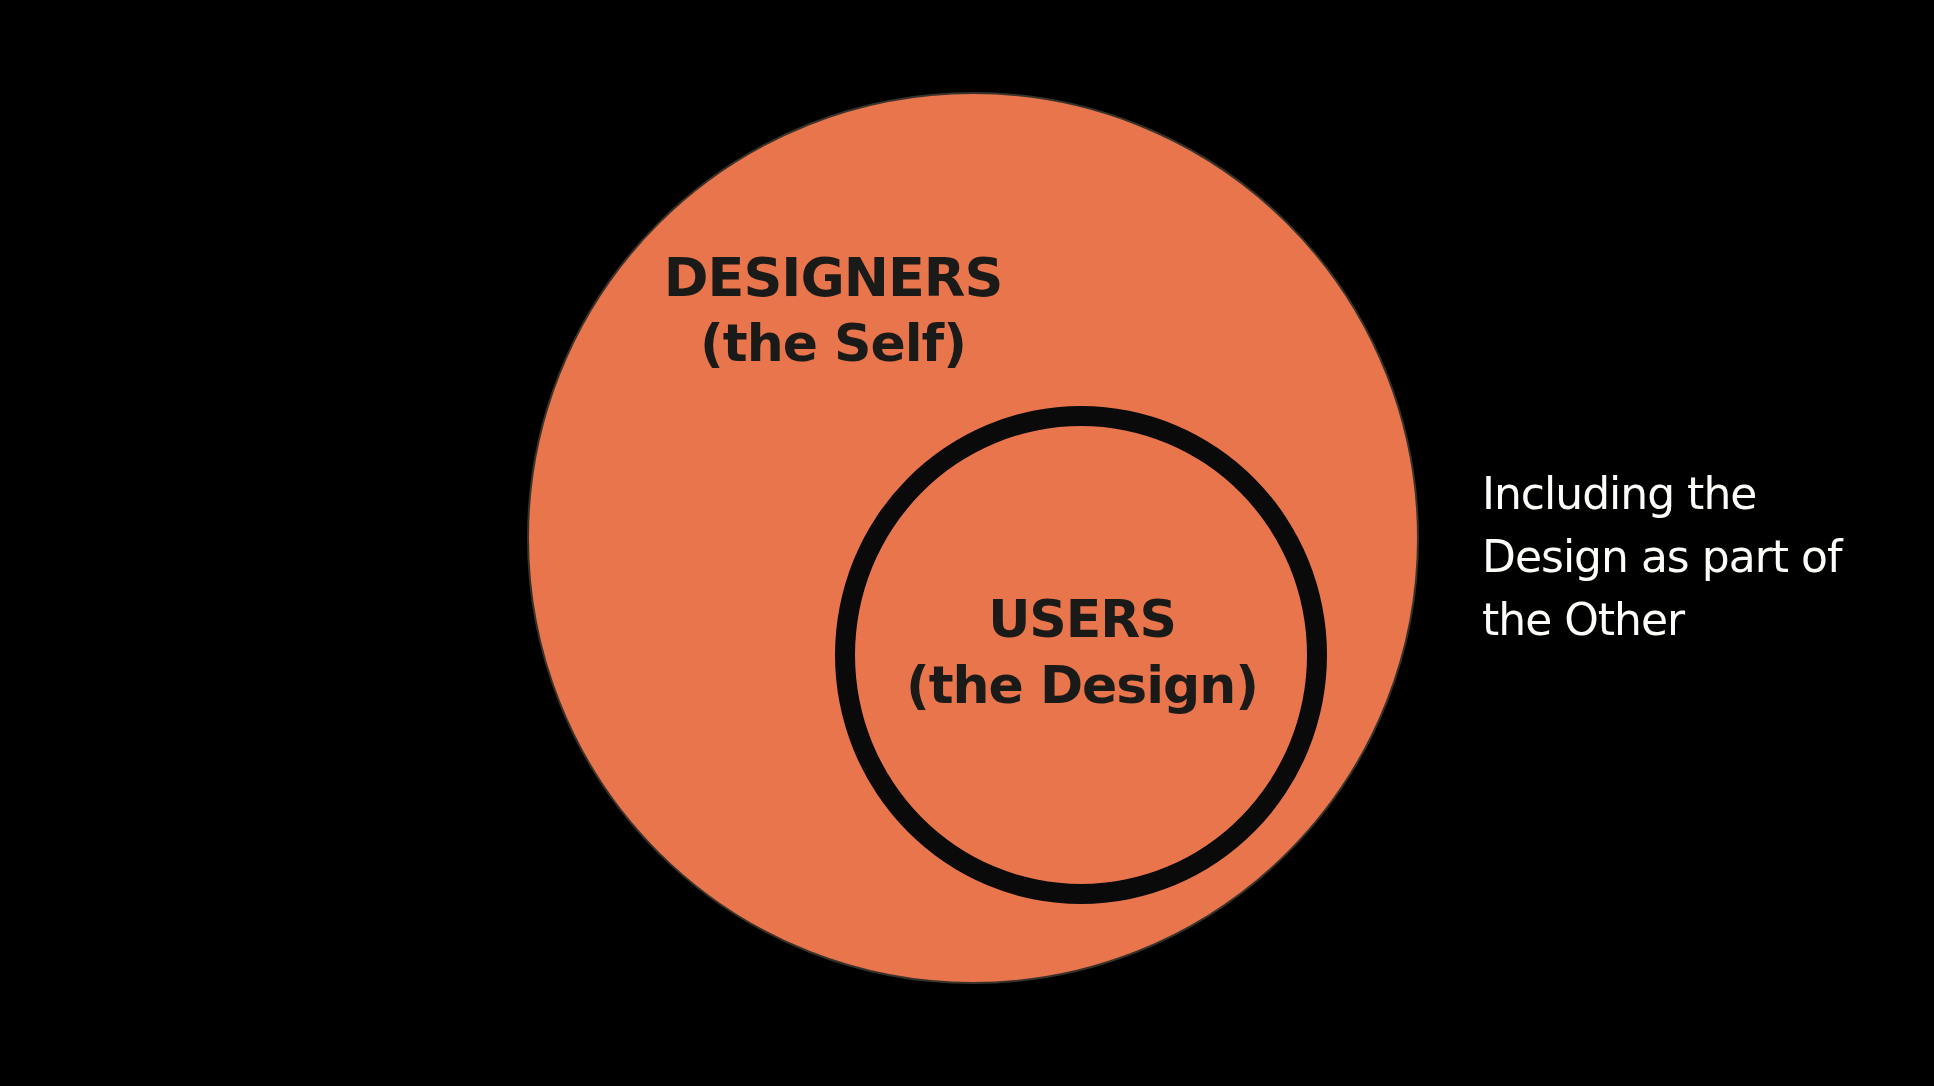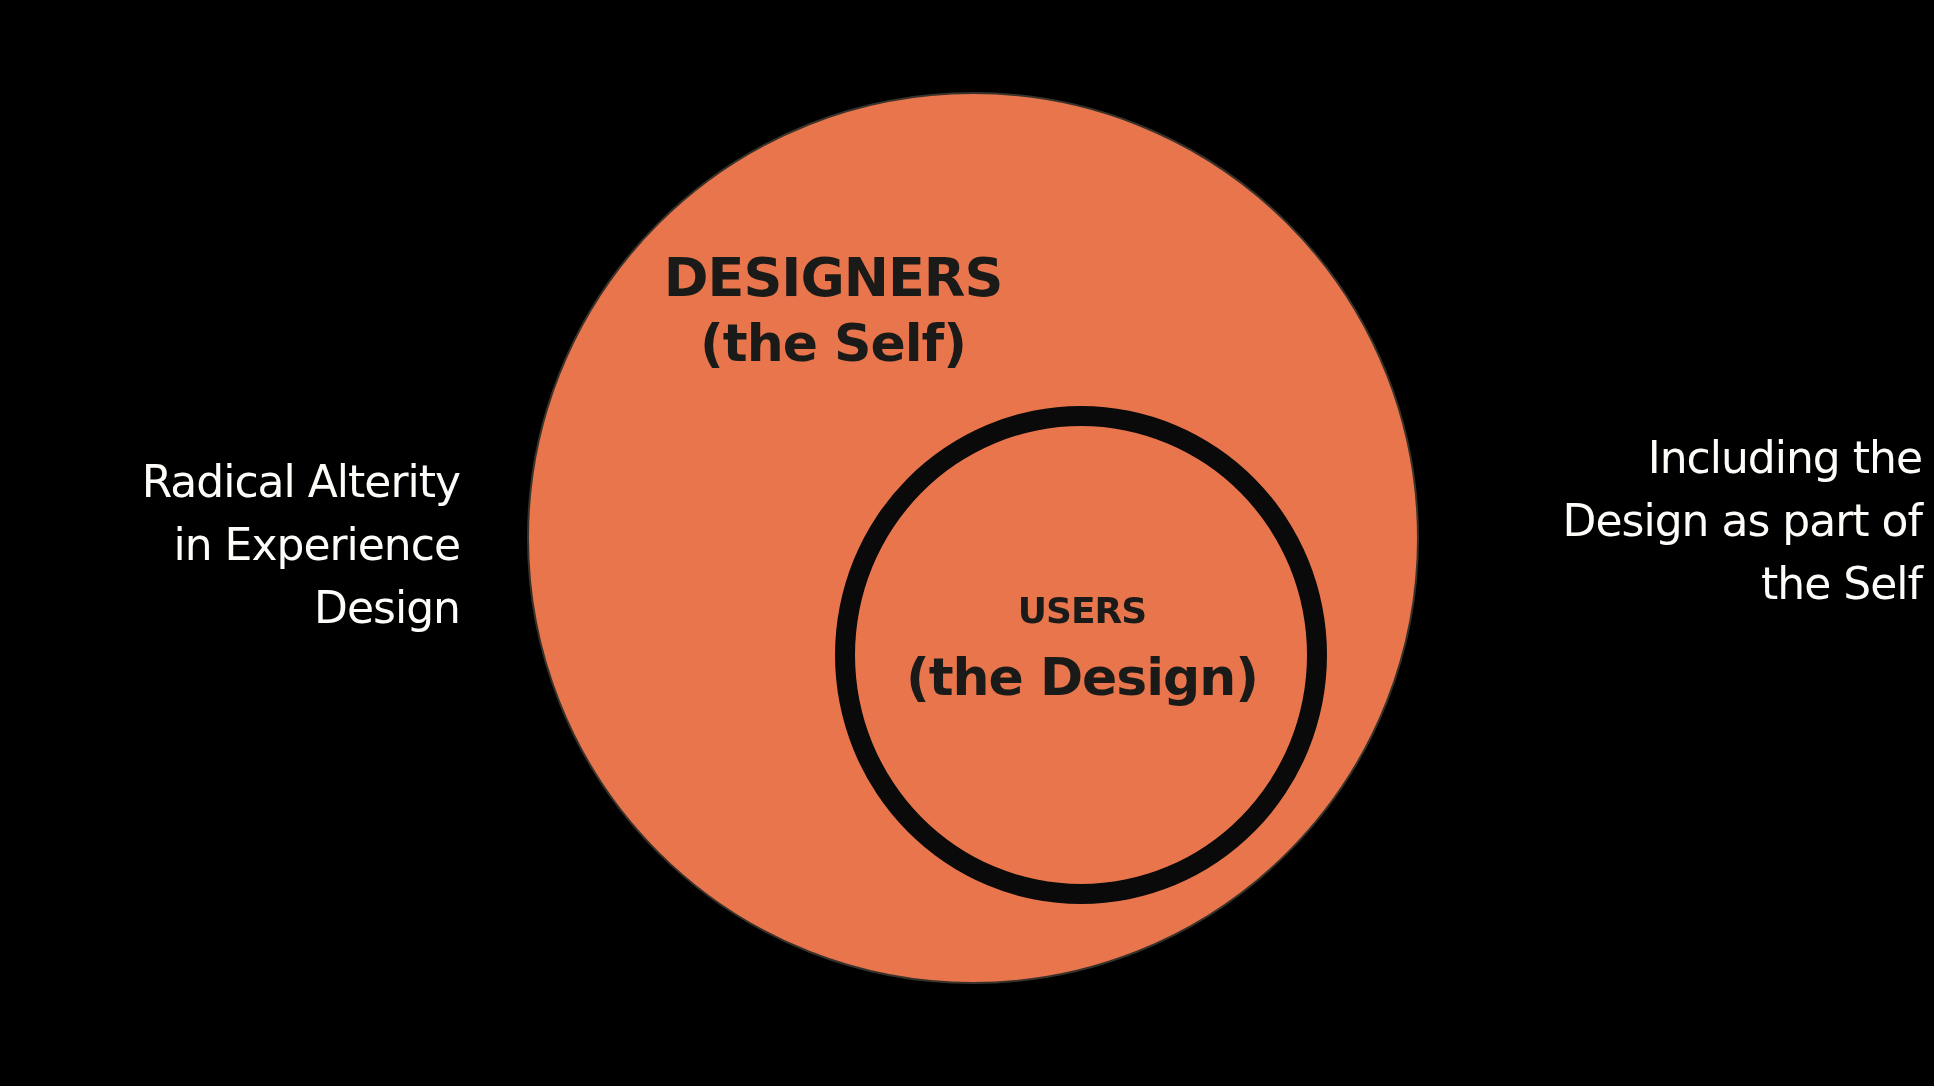--- a/index.html
+++ b/index.html
@@ -49,31 +49,31 @@
     font-size: 54px;
     line-height: 64px;
   }
   .circle-label .paren {
     font-weight: 700;
     font-size: 52px;
     line-height: 66px;
   }
   .designers-label { left: 583px; top: 246px; width: 500px; }
   .users-label     { left: 872px; top: 578px; width: 420px; }
-  .users-label .caps { font-size: 36px; line-height: 66px; }
+  .users-label .caps { font-size: 52px; line-height: 66px; margin-top: 8px; }
   .caption {
     position: absolute;
     color: var(--caption-text);
     font-size: 44px;
     line-height: 63px;
     font-weight: 400;
     letter-spacing: -1px;
   }
   .caption-left  { left: 58px;   top: 450px; width: 402px; text-align: right; }
-  .caption-right { left: 1482px; top: 426px; width: 440px; text-align: right; }
+  .caption-right { left: 1482px; top: 462px; width: 440px; text-align: left; }
   .caption .line { display: block; }
 </style>
 </head>
 <body>
 
 <div class="stage">
 
   <div class="outer-circle"></div>
 
   <div class="inner-circle"></div>
@@ -81,25 +81,20 @@
   <div class="circle-label designers-label">
     <div class="caps">DESIGNERS</div>
     <div class="paren">(the Self)</div>
   </div>
 
   <div class="circle-label users-label">
     <div class="caps">USERS</div>
     <div class="paren">(the Design)</div>
   </div>
 
-  <div class="caption caption-left">
-    <span class="line">Radical Alterity</span>
-    <span class="line">in Experience</span>
-    <span class="line">Design</span>
-  </div>
 
   <div class="caption caption-right">
     <span class="line">Including the</span>
     <span class="line">Design as part of</span>
-    <span class="line">the Self</span>
+    <span class="line">the Other</span>
   </div>
 
 </div>
 
 </body></html>

